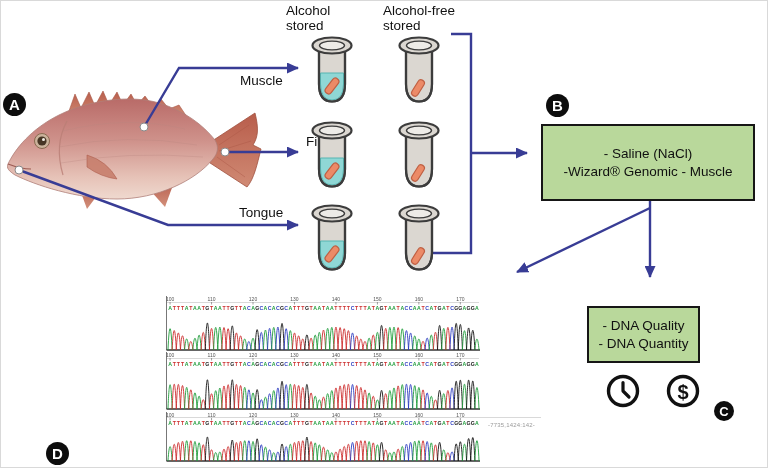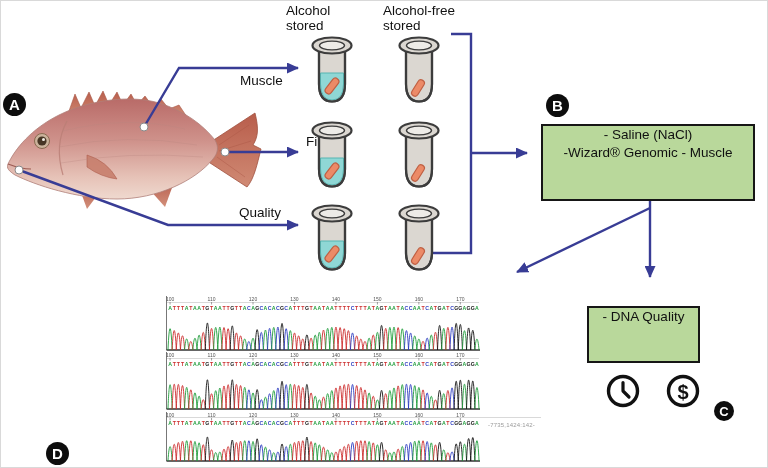--- a/index.html
+++ b/index.html
@@ -6,21 +6,21 @@
   *{box-sizing:border-box;}
   .canvas{position:relative;width:768px;height:468px;background:#ffffff;overflow:hidden;
           font-family:"Liberation Sans",sans-serif;border:1px solid #d9d9d9;}
   .badge{position:absolute;background:#0d0d0d;color:#fff;border-radius:50%;
          display:flex;align-items:center;justify-content:center;font-weight:bold;}
   .badge.big{width:23px;height:23px;font-size:15px;}
   .badge.small{width:20px;height:20px;font-size:13px;}
   .hdr{position:absolute;width:110px;font-size:13.5px;line-height:14.5px;color:#111;}
   .tissue-label{position:absolute;font-size:13.5px;color:#111;}
   .greenbox{position:absolute;border:2px solid #161616;display:flex;flex-direction:column;
-            align-items:center;font-size:13.5px;line-height:17.5px;color:#101010;}
+            align-items:center;justify-content:center;font-size:13.5px;line-height:17.5px;color:#101010;}
   .annot{position:absolute;font-size:6px;color:#9a9a9a;letter-spacing:0.2px;}
   svg{display:block;}
   .layer{position:absolute;left:0;top:0;pointer-events:none;}
 </style>
 </head>
 <body>
 
 <div class="canvas">
 
   <svg class="layer" style="left:6px;top:84px;" width="262" height="136" viewBox="0 0 262 136">
@@ -86,21 +86,21 @@
     <div>Alcohol</div>
     <div>stored</div>
   </div>
   <div class="hdr" style="left:382px;top:3px;">
     <div>Alcohol-free</div>
     <div>stored</div>
   </div>
 
   <div class="tissue-label" style="left:239px;top:48px;margin-top:24px;">Muscle</div>
   <div class="tissue-label" style="left:261px;top:133px;margin-left:44px;">Fin</div>
-  <div class="tissue-label" style="left:238px;top:204px;">Quality</div>
+  <div class="tissue-label" style="left:238px;top:204px;">Tongue</div>
 
   <div id="tubes-layer" class="layer" style="width:768px;height:468px;">
       <svg style="position:absolute;left:308px;top:35px;" width="46" height="72" viewBox="0 0 46 72">
       <path d="M10,13 L10,48 Q10,65.5 23,65.5 Q36,65.5 36,48 L36,13 Z" fill="#dbd7d1" stroke="#3c3c3c" stroke-width="2.2"></path>
 
       <path d="M11.5,37 L34.5,37 L34.5,48 Q34.5,64 23,64 Q11.5,64 11.5,48 Z" fill="#8fd7d5" stroke="#57b5b2" stroke-width="1"></path>
         <g transform="translate(23,50) rotate(-52)">
       <rect x="-9" y="-3.4" width="18" height="6.8" rx="3.4" fill="#ec8a67" stroke="#bf5f42" stroke-width="1.2"></rect>
         </g>
       <path d="M10,13 L10,48 Q10,65.5 23,65.5 Q36,65.5 36,48 L36,13" fill="none" stroke="#3c3c3c" stroke-width="2.2"></path>
@@ -163,20 +163,21 @@
   <div class="badge small" style="left:713px;top:400px;">C</div>
   <div class="badge big" style="left:45px;top:441px;">D</div>
 
   <div class="greenbox" style="left:540px;top:123px;width:214px;height:77px;background:#b9d89b;">
     <div>- Saline (NaCl)</div>
     <div>-Wizard® Genomic - Muscle</div>
   </div>
 
   <div class="greenbox" style="left:586px;top:305px;width:113px;height:57px;background:#b9d89b;">
     <div>- DNA Quality</div>
+    <div>- DNA Quantity</div>
   </div>
 
   <svg class="layer" style="left:600px;top:368px;" width="110" height="44" viewBox="0 0 110 44">
     <g>
       <circle cx="22" cy="22" r="14.5" fill="none" stroke="#111" stroke-width="3.4"></circle>
       <path d="M22,13.5 L22,22 L28,28" fill="none" stroke="#111" stroke-width="3.2" stroke-linecap="round" stroke-linejoin="round"></path>
     </g>
     <g>
       <circle cx="82" cy="22" r="14.5" fill="none" stroke="#111" stroke-width="3.4"></circle>
       <text x="82" y="23" text-anchor="middle" dominant-baseline="central" font-family="Liberation Sans, sans-serif" font-size="20" font-weight="bold" fill="#111">$</text>

